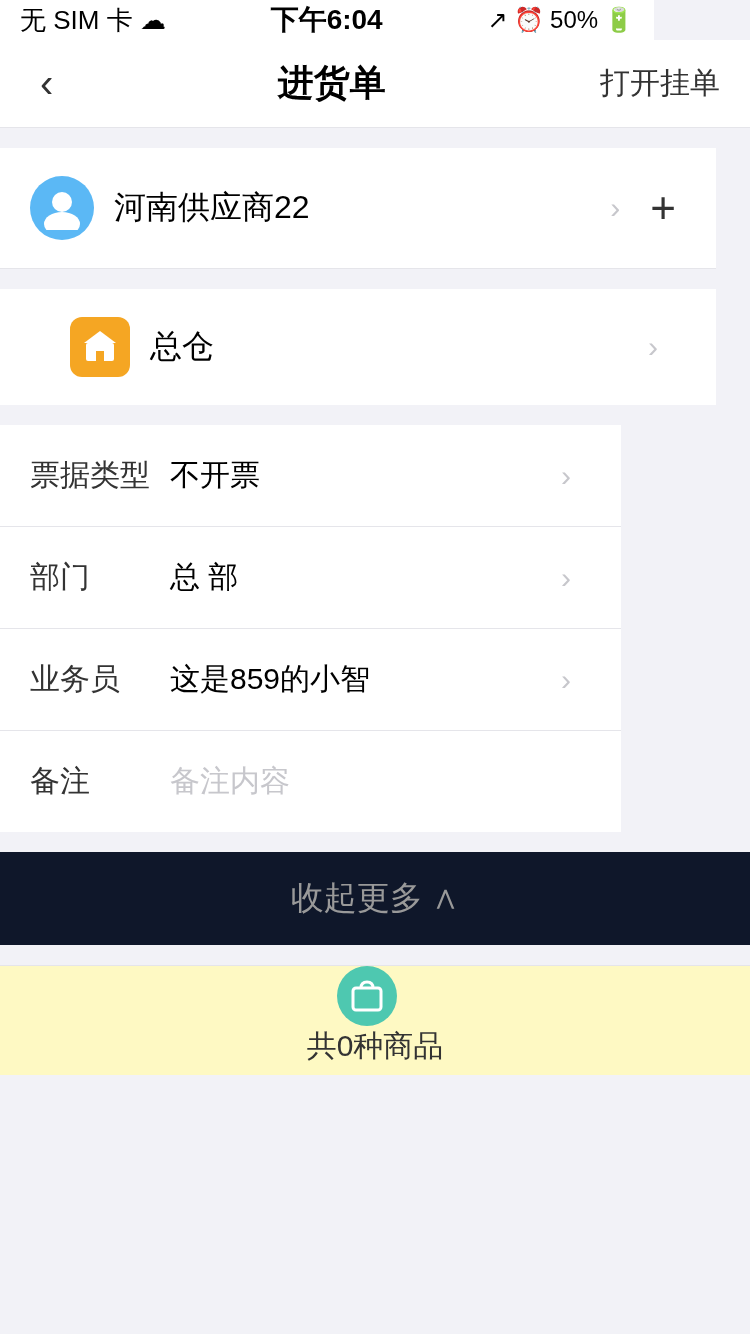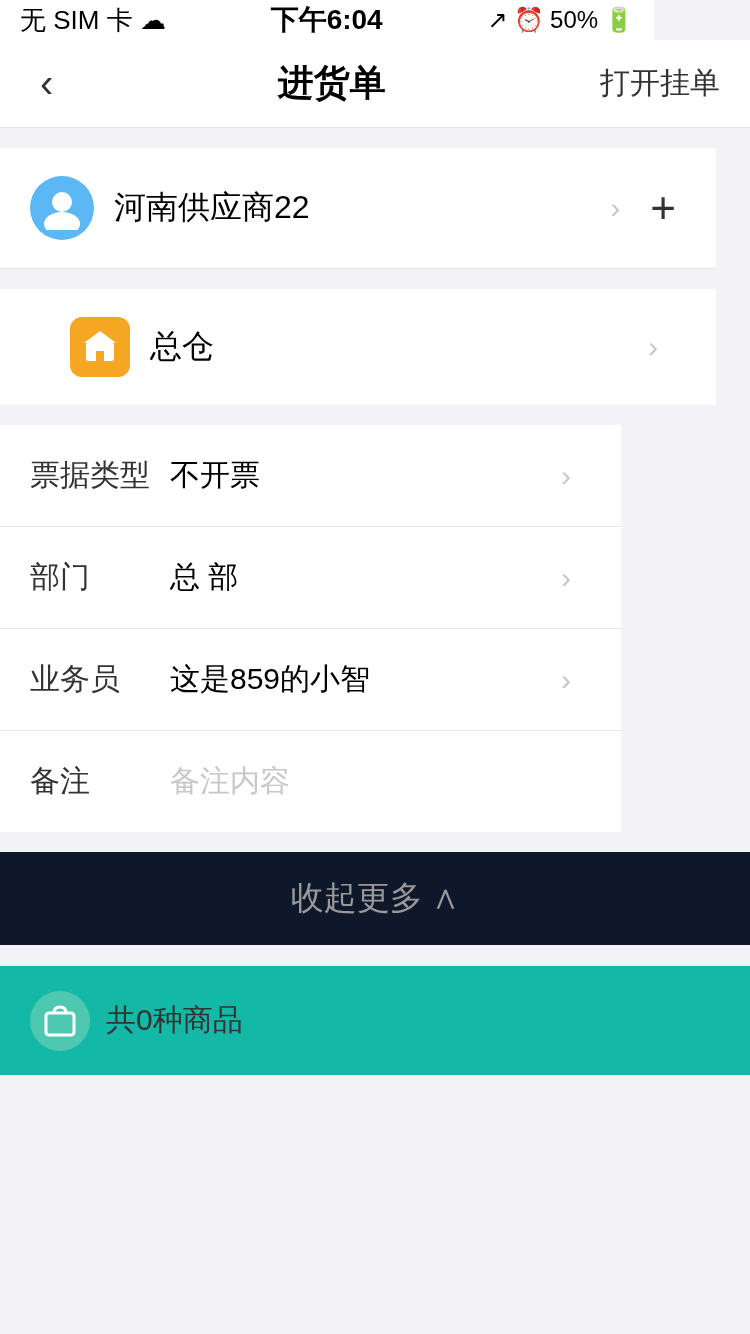--- a/index.html
+++ b/index.html
@@ -180,28 +180,29 @@
       padding: 24px 30px;
       text-align: center;
       font-size: 33px;
       color: #999;
       cursor: pointer;
       margin-top: 20px;
     }
 
     
     .bottom-bar {
-      background: #14b8a6;
+      background: #fef9c3;
       width: 750px;
       height: 110px;
       display: flex;
       align-items: center;
       padding: 0 30px;
       margin-top: 20px;
       border-top: 1px solid #e5e5ea;
+      flex-direction: column;
     }
     .product-icon {
       width: 60px;
       height: 60px;
       border-radius: 50%;
       background: #4ec8b0;
       display: flex;
       align-items: center;
       justify-content: center;
       margin-right: 16px;

